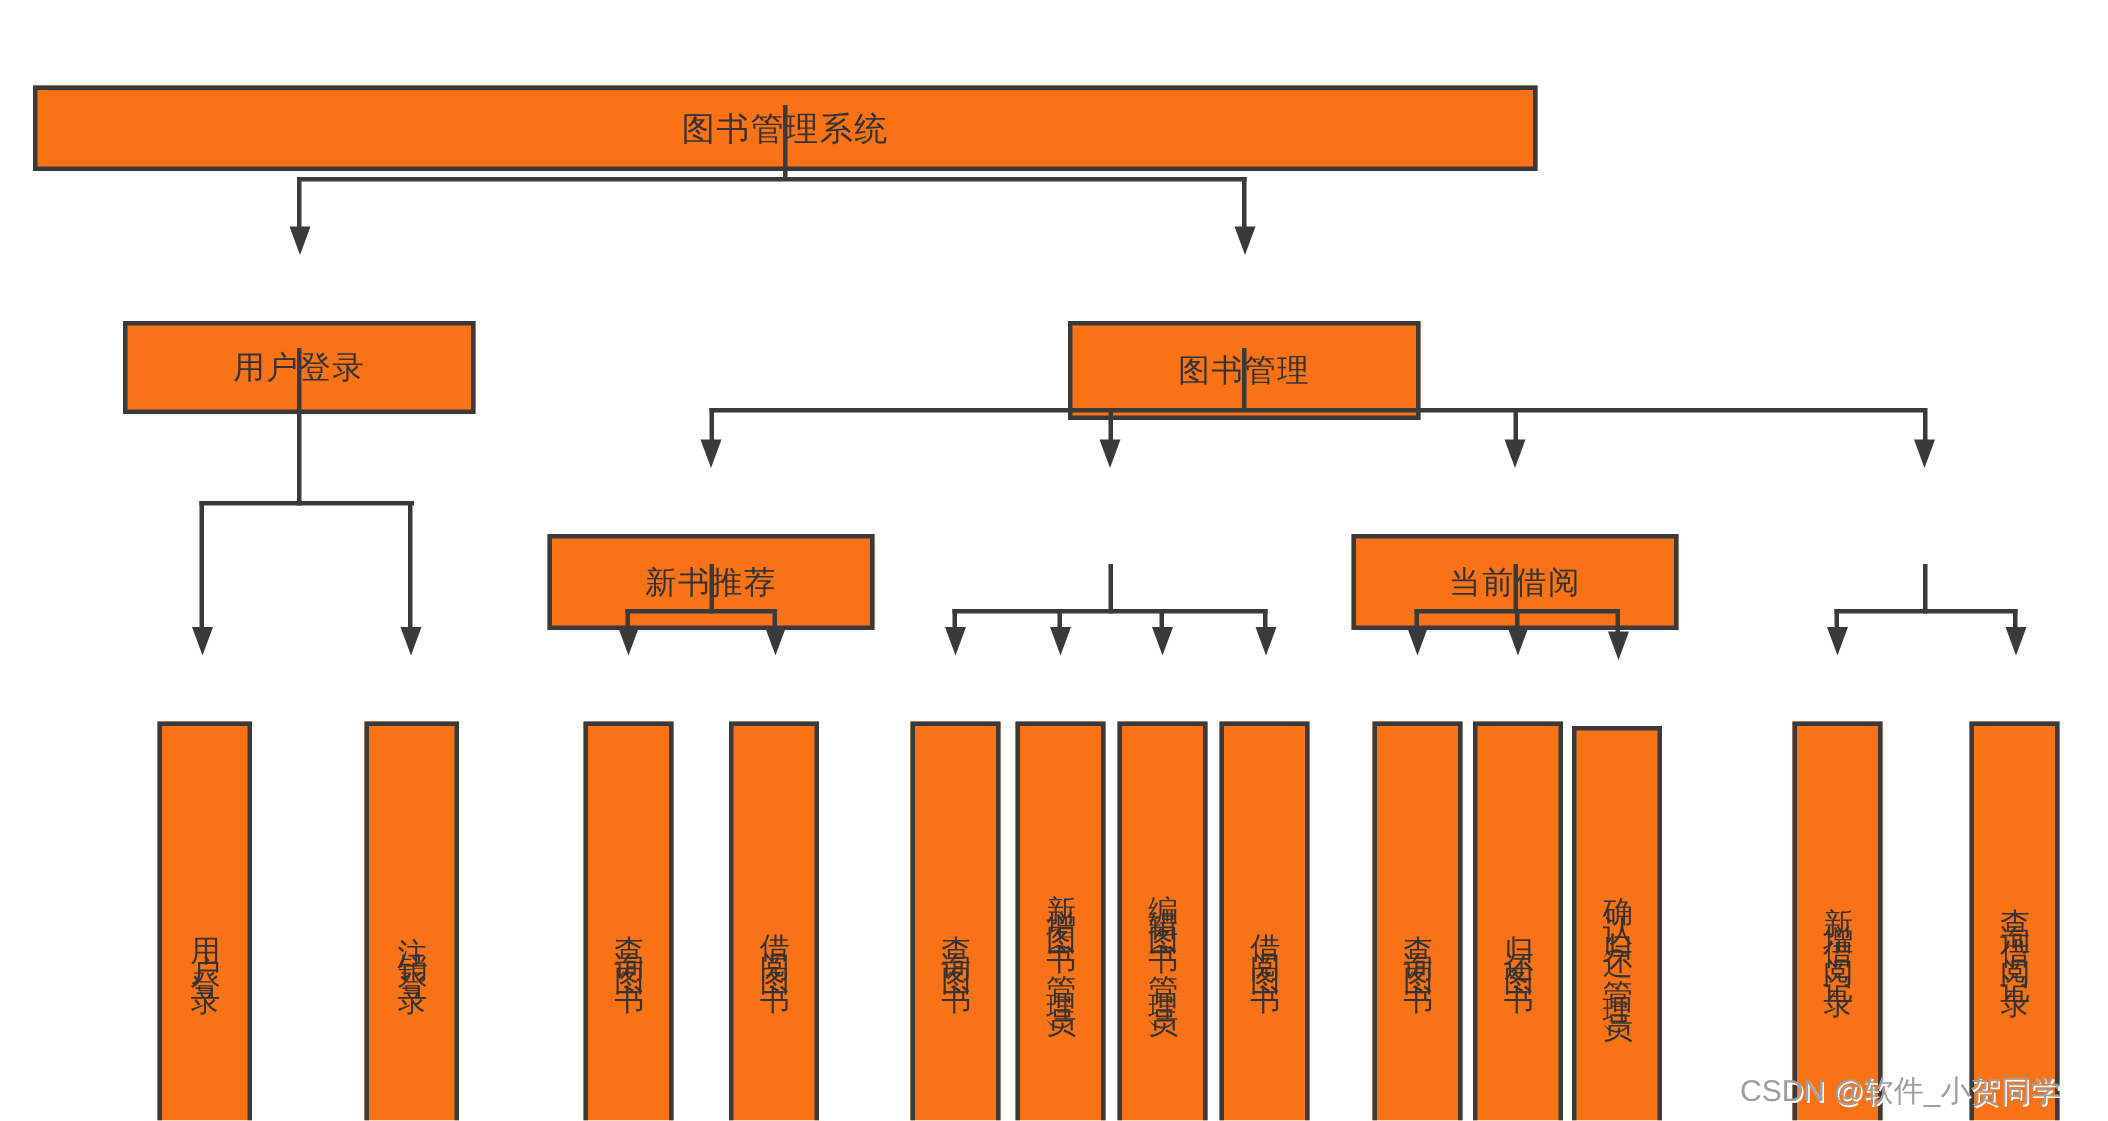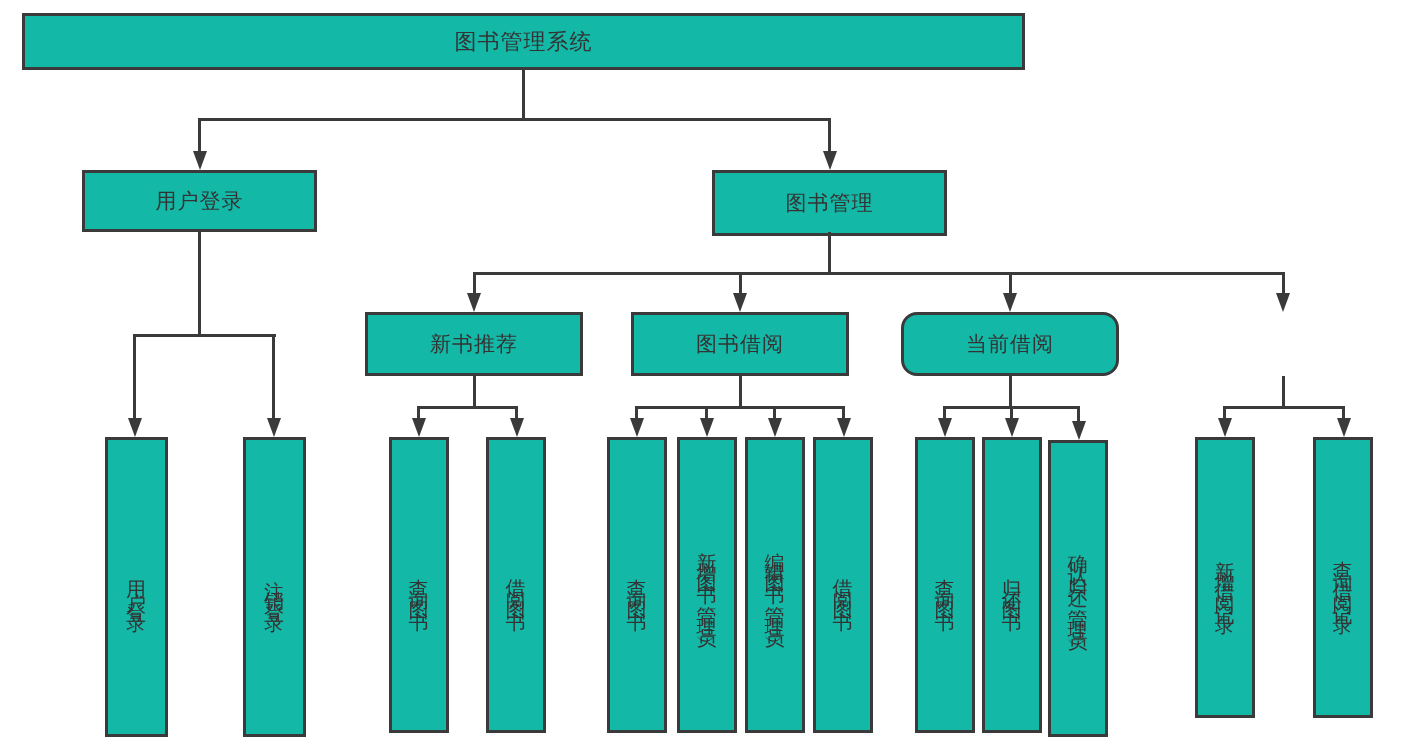--- a/index.html
+++ b/index.html
@@ -13,25 +13,26 @@
     height: 747px;
     background: #ffffff;
     overflow: hidden;
     font-family: "Liberation Sans", "DejaVu Sans", sans-serif;
     color: #333333;
   }
   .node {
     position: absolute;
     box-sizing: border-box;
     border: 3px solid #3a3a3a;
-    background: #14b8a6;
+    background: #f97316;
     display: flex;
     align-items: center;
     justify-content: center;
     text-align: center;
+    margin-top: 44px;
   }
   .h-node {
     font-size: 21px;
     letter-spacing: 1px;
     white-space: nowrap;
   }
   .title-node {
     font-size: 22px;
   }
   .v-node {
@@ -92,22 +93,21 @@
   <div class="seg" style="left:473px; top:272px; width:3px; height:24px;"></div>
   <div class="arrow-head" style="left:467px; top:293px;"></div>
   <div class="seg" style="left:739px; top:272px; width:3px; height:24px;"></div>
   <div class="arrow-head" style="left:733px; top:293px;"></div>
   <div class="seg" style="left:1009px; top:272px; width:3px; height:24px;"></div>
   <div class="arrow-head" style="left:1003px; top:293px;"></div>
   <div class="seg" style="left:1282px; top:272px; width:3px; height:24px;"></div>
   <div class="arrow-head" style="left:1276px; top:293px;"></div>
 
   <div class="node h-node" style="left:365px; top:312px; width:218px; height:64px;">新书推荐</div>
-  <div class="node h-node" style="left:631px; top:312px; width:218px; height:64px;">图书借阅</div>
-  <div class="node h-node" style="left:901px; top:312px; width:218px; height:64px;border-radius:16px;">当前借阅</div>
+  <div class="node h-node" style="left:901px; top:312px; width:218px; height:64px;">当前借阅</div>
 
   <div class="seg" style="left:473px; top:376px; width:3px; height:33px;"></div>
   <div class="seg" style="left:417px; top:406px; width:101px; height:3px;"></div>
   <div class="seg" style="left:417px; top:406px; width:3px; height:14px;"></div>
   <div class="arrow-head" style="left:412px; top:418px;"></div>
   <div class="seg" style="left:515px; top:406px; width:3px; height:14px;"></div>
   <div class="arrow-head" style="left:510px; top:418px;"></div>
 
   <div class="seg" style="left:739px; top:376px; width:3px; height:33px;"></div>
   <div class="seg" style="left:635px; top:406px; width:210px; height:3px;"></div>
@@ -147,14 +147,15 @@
   <div class="node v-node" style="left:745px; top:437px; width:60px; height:296px;">编辑图书（管理员）</div>
   <div class="node v-node" style="left:813px; top:437px; width:60px; height:296px;">借阅图书</div>
 
   <div class="node v-node" style="left:915px; top:437px; width:60px; height:296px;">查询图书</div>
   <div class="node v-node" style="left:982px; top:437px; width:60px; height:296px;">归还图书</div>
   <div class="node v-node" style="left:1048px; top:440px; width:60px; height:297px;">确认归还（管理员）</div>
 
   <div class="node v-node" style="left:1195px; top:437px; width:60px; height:281px;">新增借阅记录</div>
   <div class="node v-node" style="left:1313px; top:437px; width:60px; height:281px;">查询借阅记录</div>
 
+  <div class="watermark">CSDN @软件_小贺同学</div>
 
 </div>
 
 </body></html>

